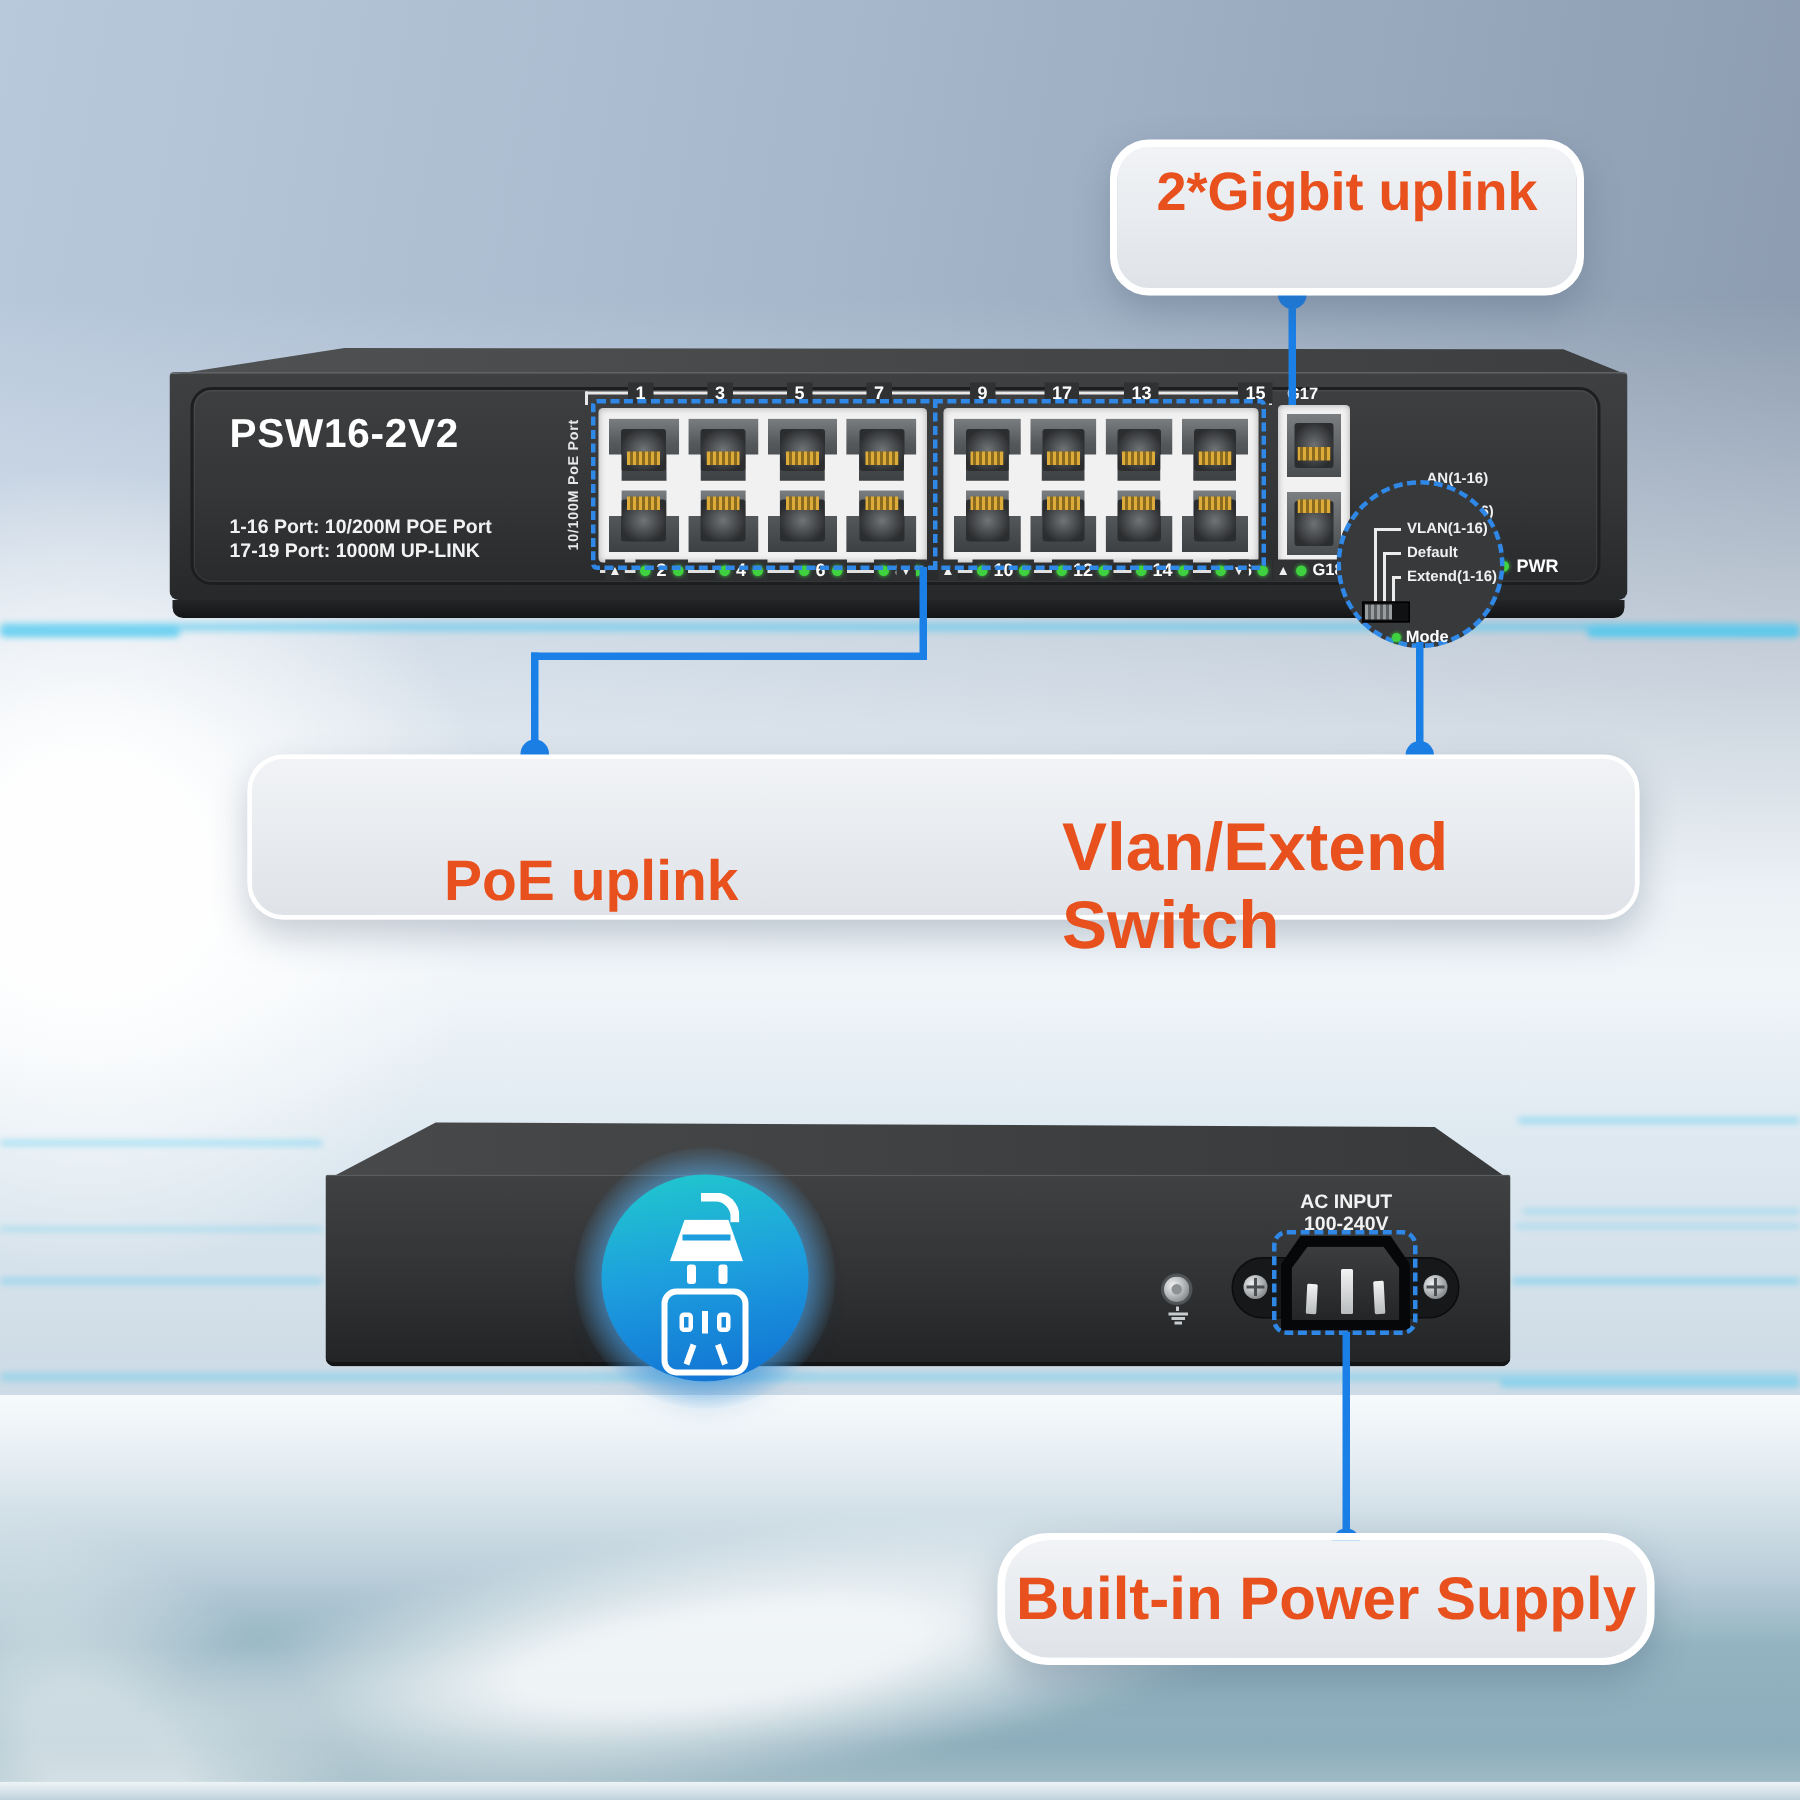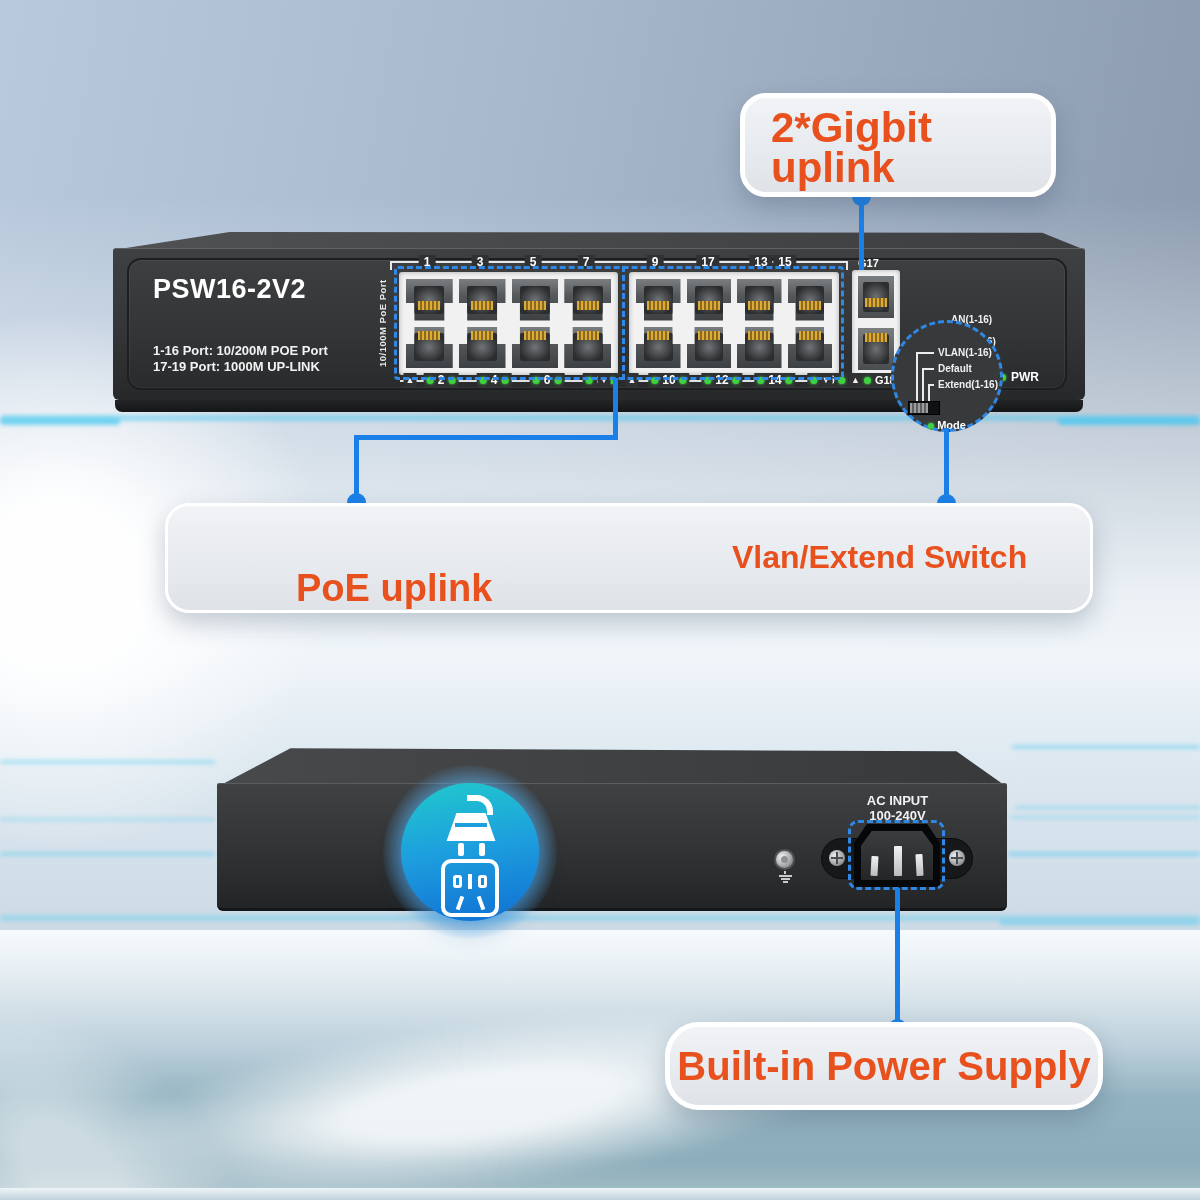--- a/index.html
+++ b/index.html
@@ -24,25 +24,25 @@
   .gl-sweep2 { left:-140px; top:1040px; width:420px; height:260px; transform:rotate(40deg);
     background:radial-gradient(ellipse,rgba(255,255,255,.55) 20%,rgba(255,255,255,0) 70%); filter:blur(6px); }
   .st { position:absolute; background:#49c8f0; border-radius:4px; filter:blur(2px); pointer-events:none; }
   .bottom-strip { position:absolute; left:0; top:1188px; width:1200px; height:12px;
     background:linear-gradient(180deg,#eef4f7,#bfd2dc); }
 
   
   .callout { position:absolute; background:linear-gradient(180deg,#f1f3f6 0%,#dfe3e8 100%);
     border:5px solid #ffffff; box-shadow:0 10px 24px rgba(60,80,105,.28); z-index:9; }
   .co-top { left:740px; top:93px; width:316px; height:104px; border-radius:26px; padding:10px 0 0 26px; }
-  .co-top .co-text { font-size:42px; font-weight:bold; color:#e8511d; line-height:40px; }
+  .co-top .co-text { font-size:36px; font-weight:bold; color:#e8511d; line-height:40px; }
   .band { left:165px; top:503px; width:928px; height:110px; border-radius:24px; border-width:3px; }
   .band .poe-l1 { position:absolute; left:128px; top:16px; font-size:38px; font-weight:bold; color:#e8511d; line-height:44px; }
   .band .poe-l2 { position:absolute; left:128px; top:60px; font-size:38px; font-weight:bold; color:#e8511d; line-height:44px; }
-  .band .vlan-t { position:absolute; left:540px; top:33px; font-size:32px; font-weight:bold; color:#e8511d;margin-left:24px; }
+  .band .vlan-t { position:absolute; left:540px; top:33px; font-size:45px; font-weight:bold; color:#e8511d; }
   .co-bottom { left:665px; top:1022px; width:438px; height:88px; border-radius:34px;
     display:flex; align-items:center; justify-content:center; }
   .co-bottom .co-text { font-size:40px; font-weight:bold; color:#e8511d; }
 
   
   .cline { position:absolute; background:#1a80e8; z-index:7; }
   .cdot  { position:absolute; width:19px; height:19px; border-radius:50%; background:#1a80e8; z-index:8; }
 
   
   .front-switch { position:absolute; left:113px; top:230px; width:972px; height:190px; z-index:2; }
@@ -204,21 +204,21 @@
     <div class="fs-vlabel">10/100M PoE Port</div>
     <div class="fs-topbracket"></div>
     <div id="topnums">
         <span class="pnum" style="left: 314px; top: 25px;">1</span>
         <span class="pnum" style="left: 367px; top: 25px;">3</span>
         <span class="pnum" style="left: 420px; top: 25px;">5</span>
         <span class="pnum" style="left: 473px; top: 25px;">7</span>
         <span class="pnum" style="left: 542px; top: 25px;">9</span>
         <span class="pnum" style="left: 595px; top: 25px;">17</span>
         <span class="pnum" style="left: 648px; top: 25px;">13</span>
-        <span class="pnum" style="left: 672px; top: 25px;">15</span>
+        <span class="pnum" style="left: 724px; top: 25px;">15</span>
       </div>
     <div class="plate plate1" id="plate1">
         <div class="jack jack-top">
           <div class="pins"></div>
         </div>
         <div class="jack jack-top">
           <div class="pins"></div>
         </div>
         <div class="jack jack-top">
           <div class="pins"></div>

